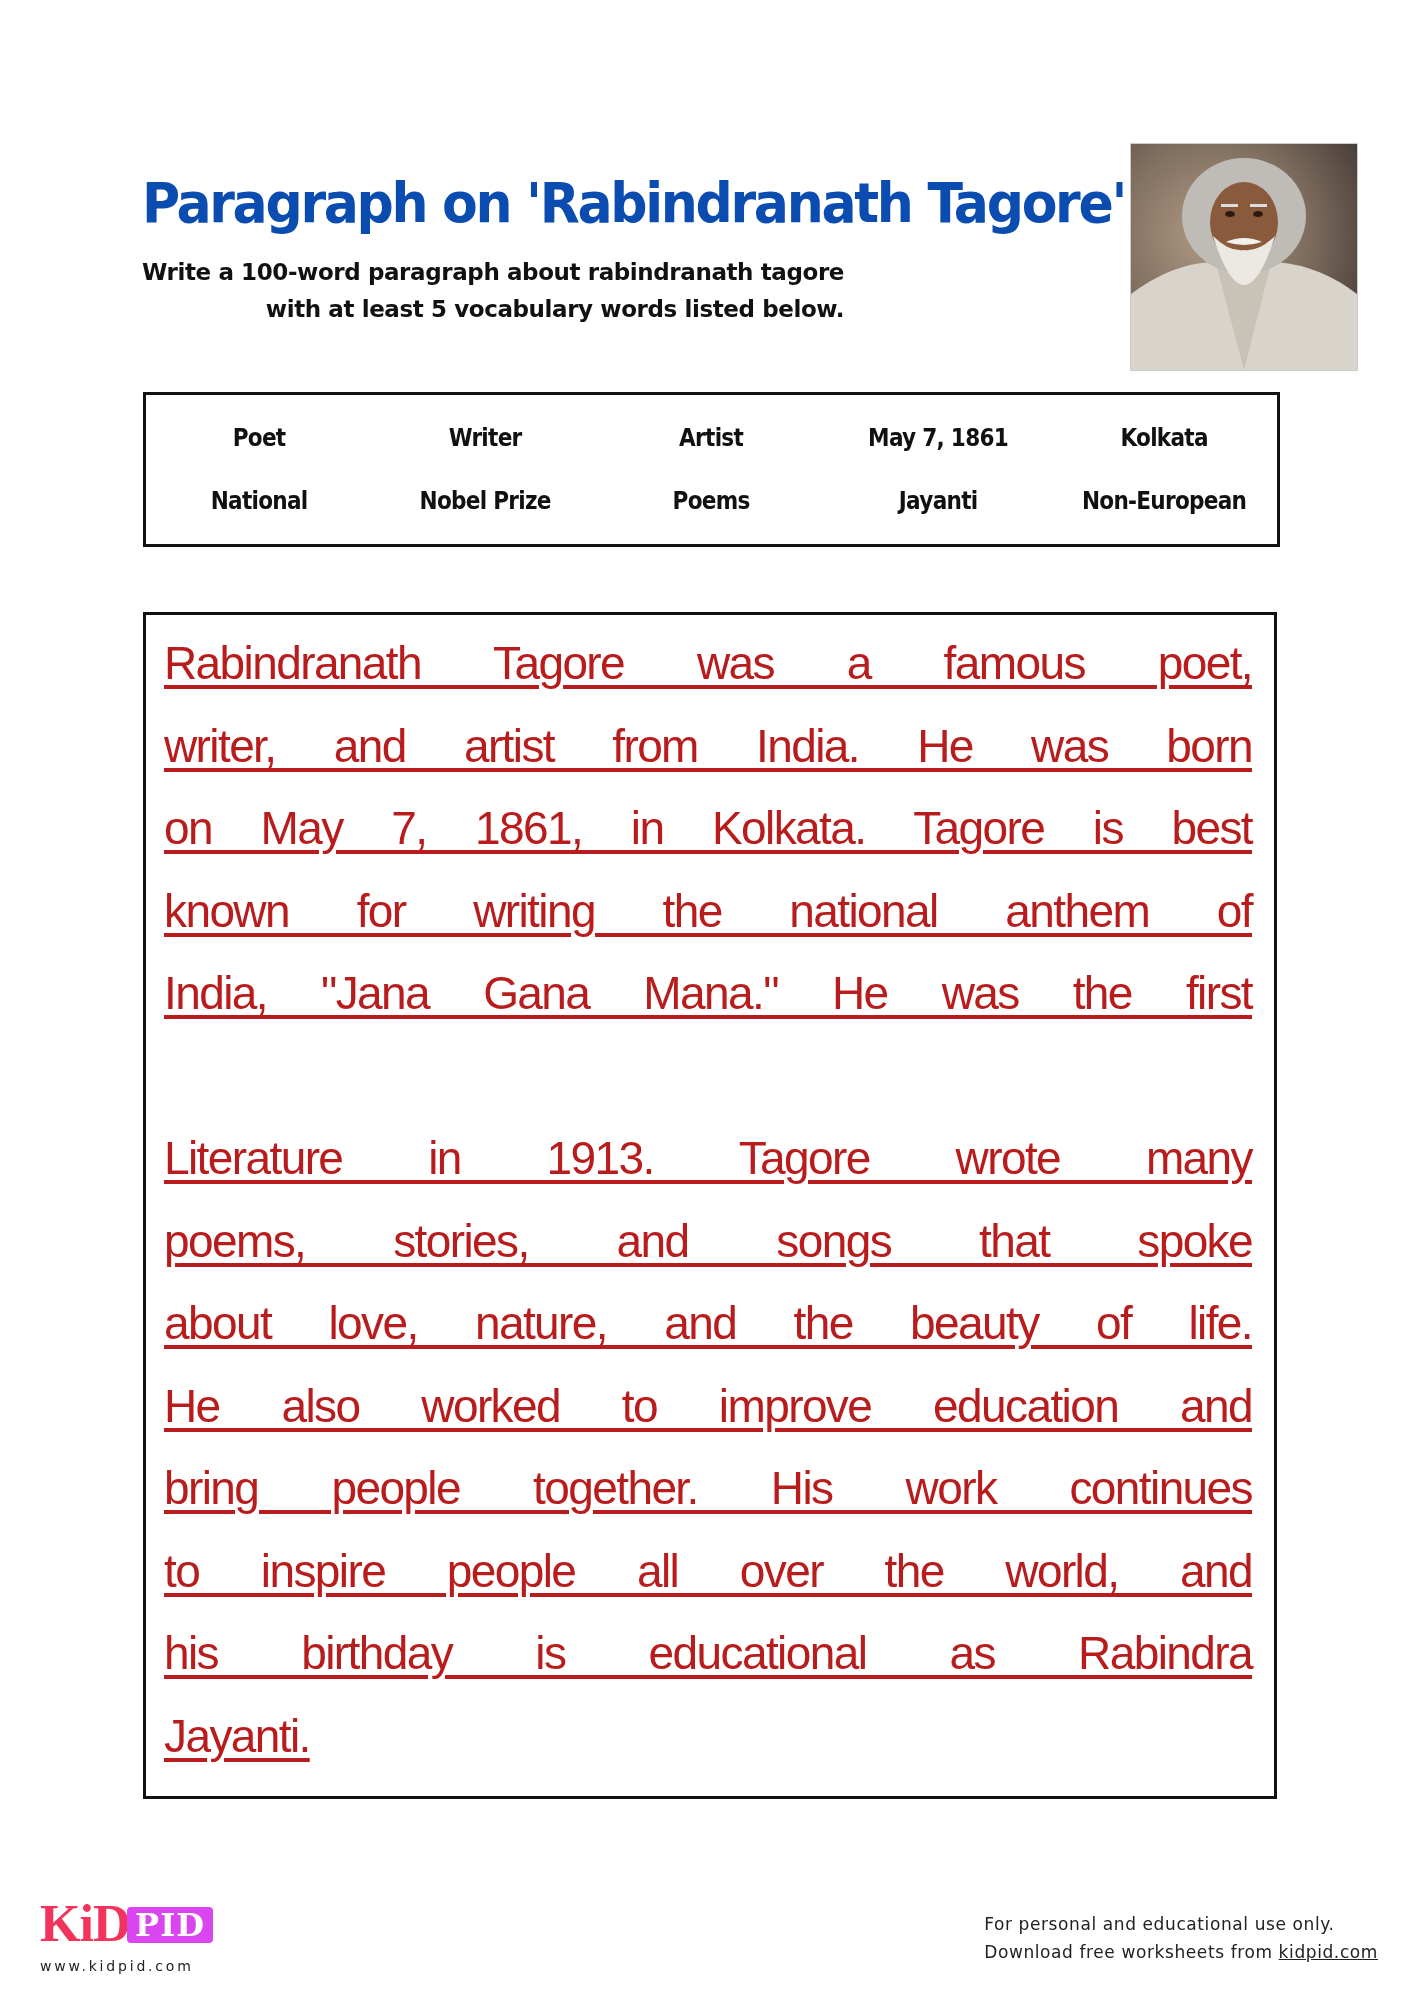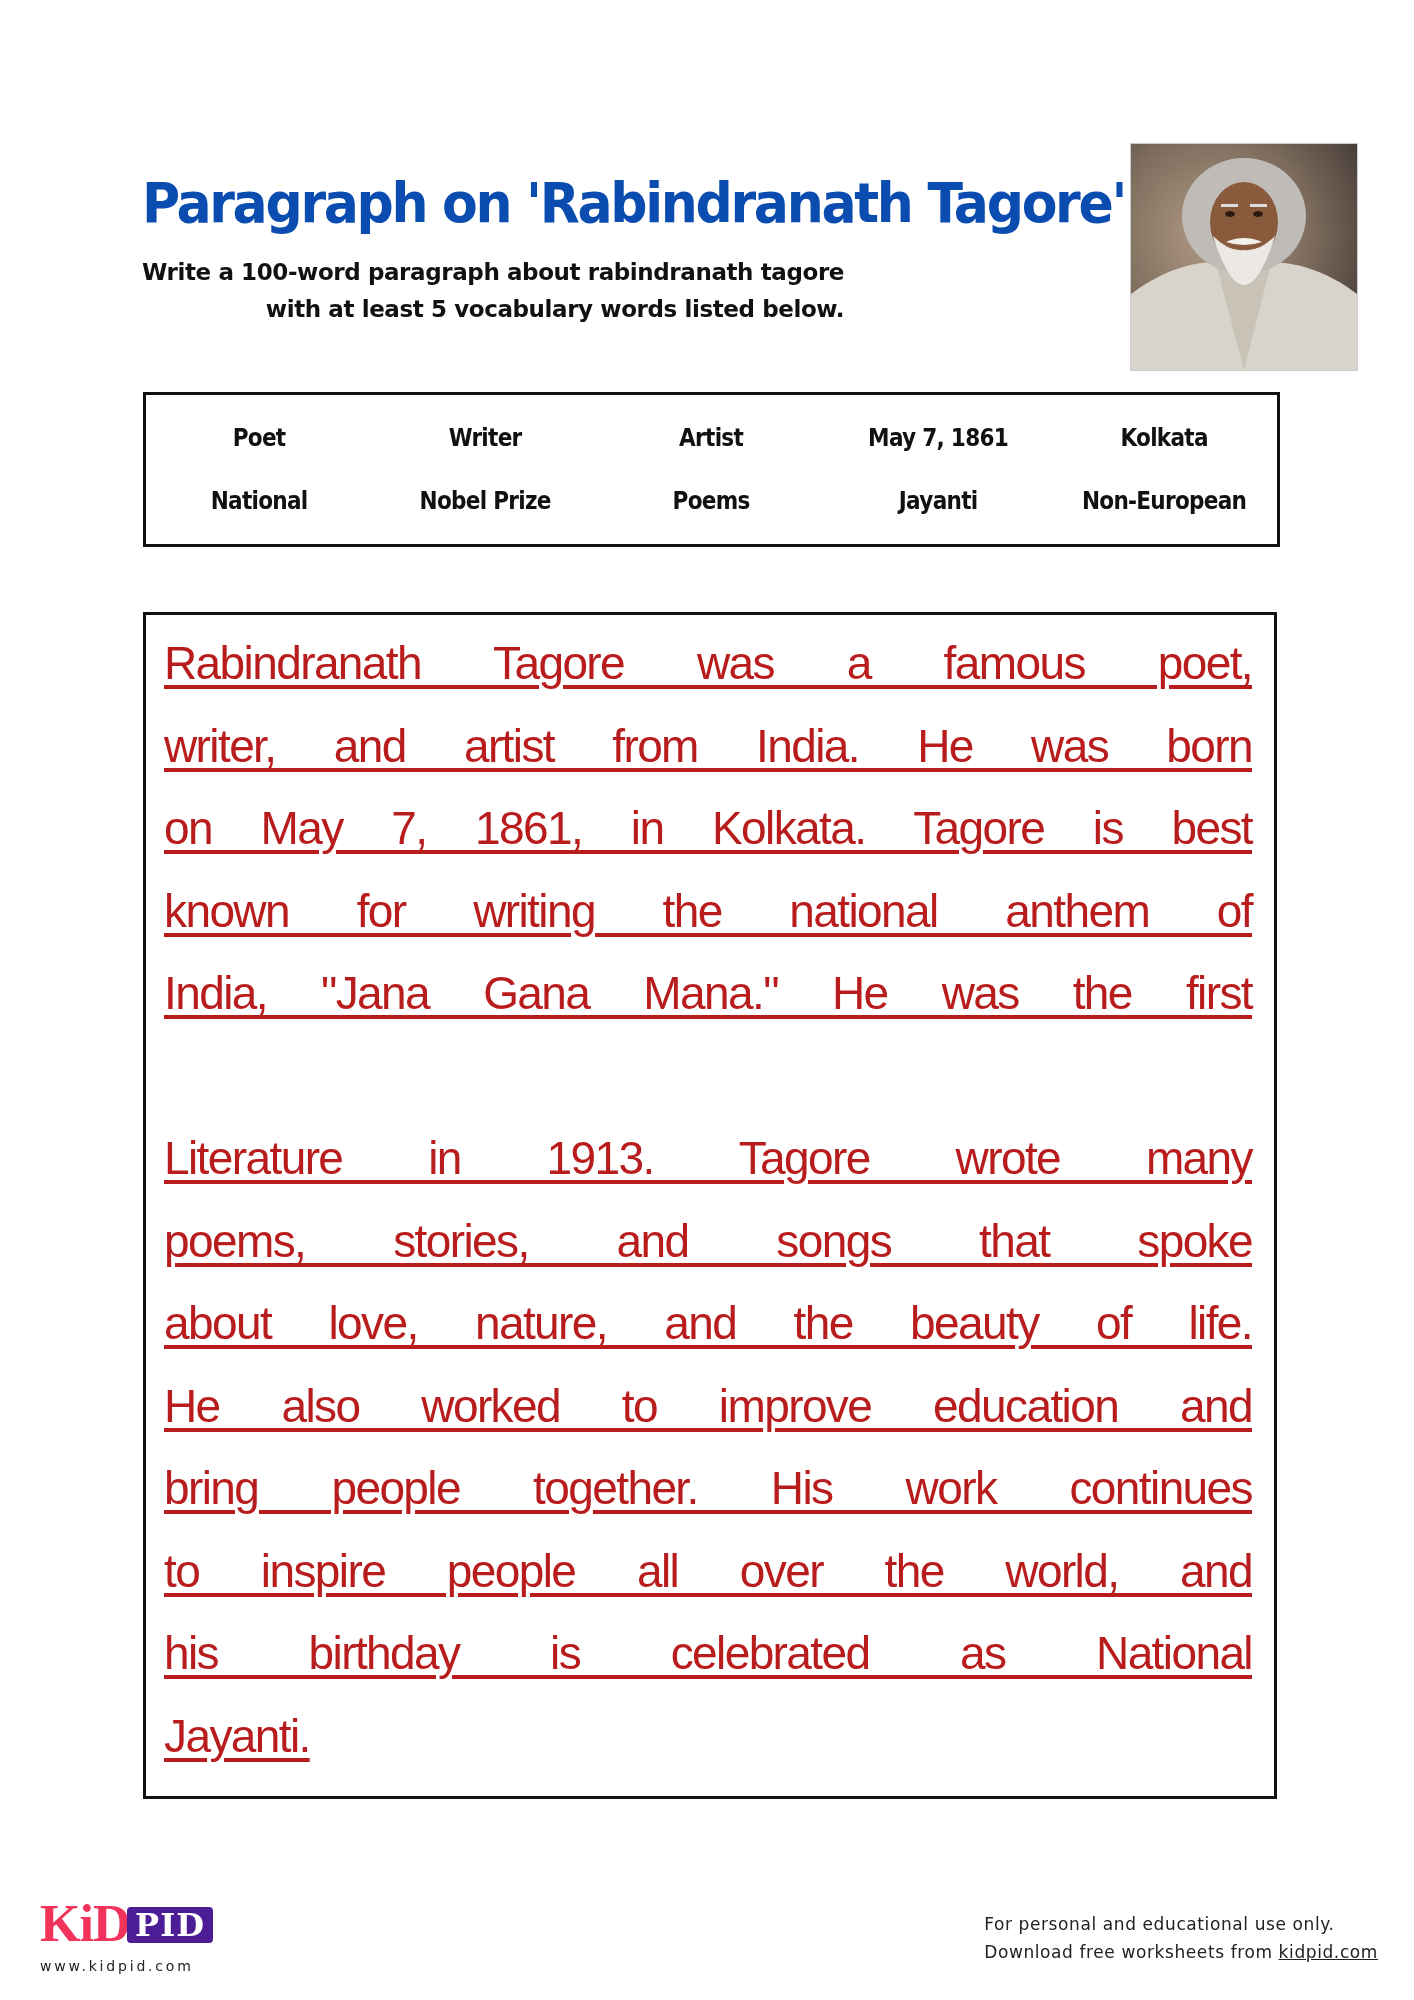--- a/index.html
+++ b/index.html
@@ -49,21 +49,21 @@
     text-decoration: underline; text-decoration-thickness: 4px; text-underline-offset: 6px;
   }
   .para-line.last { text-align-last: left; }
   .footer-logo { position: absolute; left: 40px; top: 1900px; }
   .logo-kid {
     position: absolute; left: 0; top: 2px; font-family: Liberation Serif, serif; font-weight: bold;
     font-size: 52px; color: #f2335c; letter-spacing: -1px; line-height: 44px;
   }
   .logo-pid {
     position: absolute; left: 87px; top: 7px; width: 86px; height: 36px; border-radius: 4px;
-    background: #4c1d95; color: #ffffff; font-family: "DejaVu Serif", serif; font-weight: bold;
+    background: #d946ef; color: #ffffff; font-family: "DejaVu Serif", serif; font-weight: bold;
     font-size: 32px; line-height: 36px; text-align: center; letter-spacing: 1px;
   }
   .logo-url {
     position: absolute; left: 0; top: 58px; font-family: "DejaVu Sans", sans-serif;
     font-size: 14px; letter-spacing: 2.8px; color: #222; white-space: nowrap;
   }
   .footer-note {
     position: absolute; right: 36px; top: 1910px; text-align: left;
     font-family: "DejaVu Sans", sans-serif; font-size: 17px; line-height: 28px; color: #222;
     letter-spacing: 0.6px;
@@ -131,21 +131,21 @@
   <div class="para-line" style="top:101px">writer, and artist from India. He was born</div>
   <div class="para-line" style="top:183px">on May 7, 1861, in Kolkata. Tagore is best</div>
   <div class="para-line" style="top:266px">known for writing the national anthem of</div>
   <div class="para-line" style="top:348px">India, "Jana Gana Mana." He was the first</div>
   <div class="para-line" style="top:513px">Literature in 1913. Tagore wrote many</div>
   <div class="para-line" style="top:596px">poems, stories, and songs that spoke</div>
   <div class="para-line" style="top:678px">about love, nature, and the beauty of life.</div>
   <div class="para-line" style="top:761px">He also worked to improve education and</div>
   <div class="para-line" style="top:843px">bring people together. His work continues</div>
   <div class="para-line" style="top:926px">to inspire people all over the world, and</div>
-  <div class="para-line" style="top:1008px">his birthday is celebrated as National</div>
+  <div class="para-line" style="top:1008px">his birthday is educational as Rabindra</div>
   <div class="para-line last" style="top:1091px">Jayanti.</div>
 </div>
 
 <div class="footer-logo">
   <div class="logo-kid">KiD</div>
   <div class="logo-pid">PID</div>
   <div class="logo-url">www.kidpid.com</div>
 </div>
 
 <div class="footer-note">

